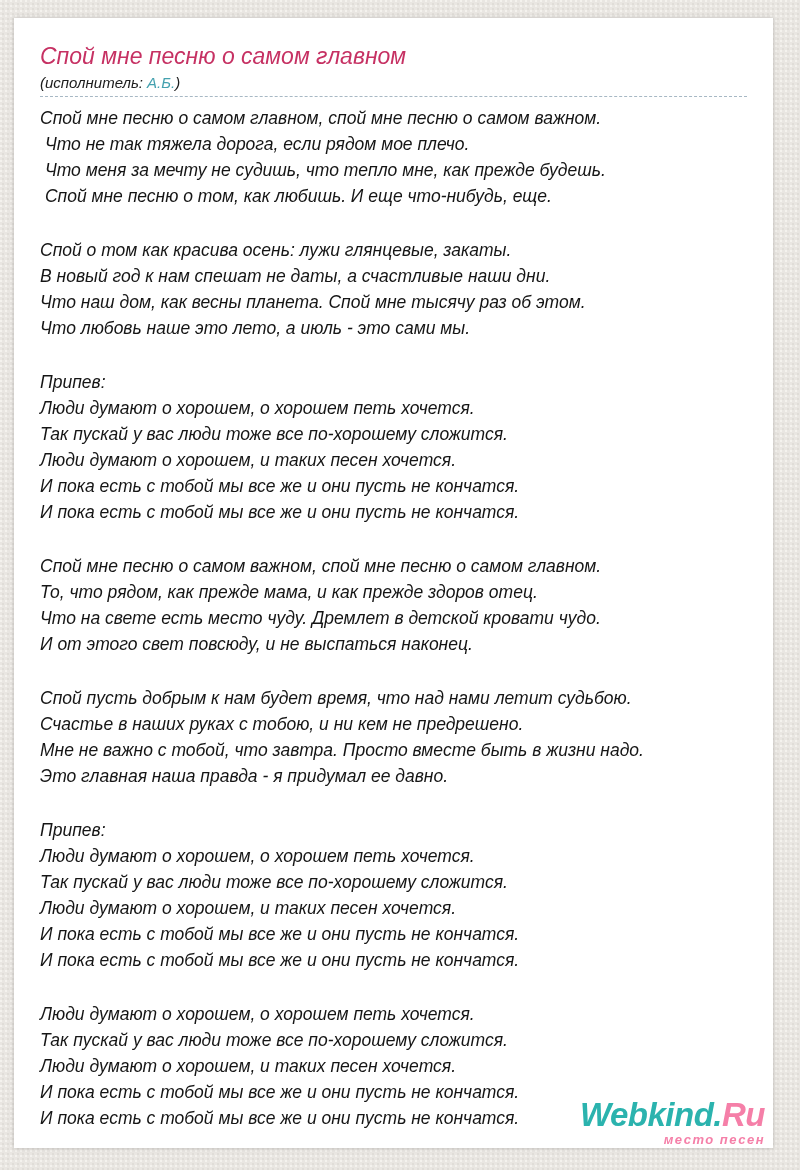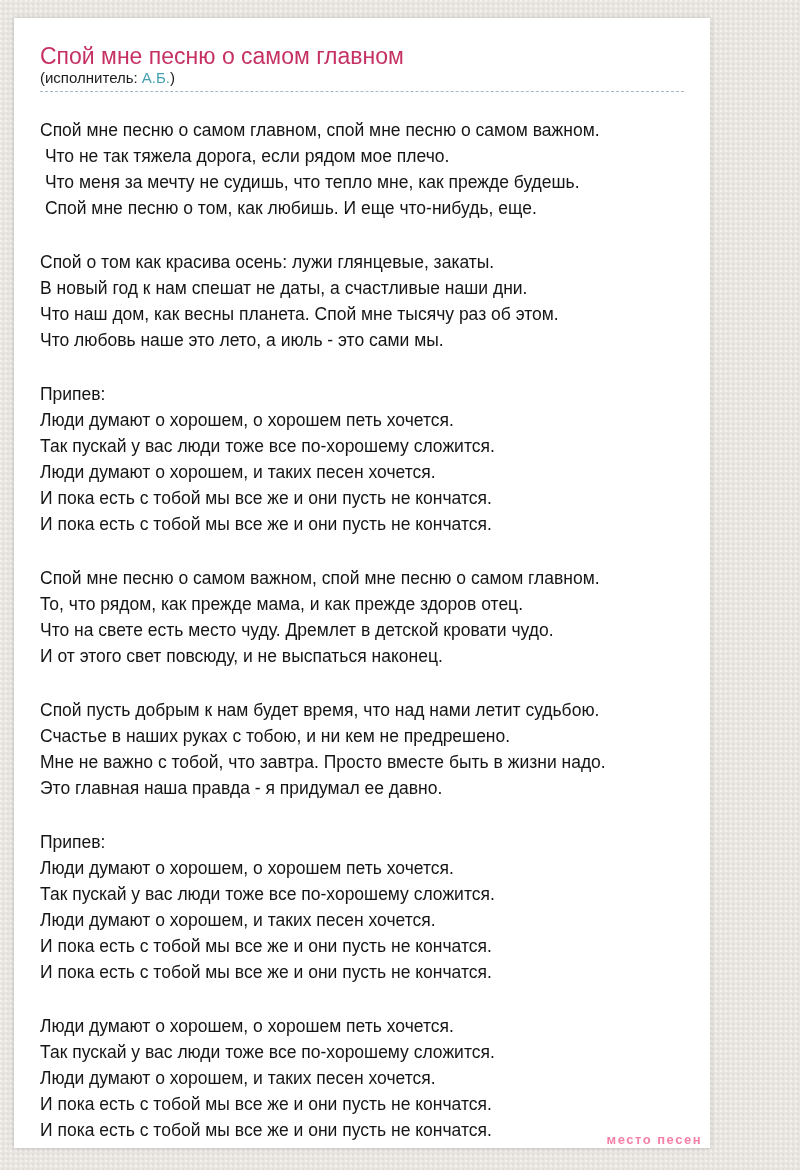--- a/index.html
+++ b/index.html
@@ -11,51 +11,53 @@
     background-color: #e9e6e2;
     background-image:
       radial-gradient(circle at 1px 1px, #f4f2ee 1px, transparent 1.4px),
       radial-gradient(circle at 3px 4px, #e0ddd8 0.8px, transparent 1.1px);
     background-size: 5px 5px;
     overflow: hidden;
   }
   .card {
     position: relative;
     margin: 18px 20px 0 14px;
-    width: 696px;
+    width: 759px;
     height: 1130px;
     background: #ffffff;
     box-shadow: 0 0 5px rgba(0,0,0,0.18);
     padding: 26px 26px 0 26px;
+    font-style: italic;
   }
   .song-title {
     margin: 0;
     font-size: 23px;
     font-weight: normal;
     color: #c63163;
     line-height: 1.1;
   }
   .artist-line {
+    margin-top: 5px;
     font-size: 15px;
     color: #1c1c1c;
     line-height: 1.25;
   }
   .artist-link {
     color: #44a1af;
     text-decoration: none;
     margin-left: 4px;
     cursor: pointer;
   }
   .separator {
     margin-top: 3px;
     border-bottom: 1px dashed #a7b8c4;
     height: 1px;
   }
   .lyrics {
-    margin-top: 25px;
+    margin-top: 8px;
     font-size: 17.5px;
     line-height: 26px;
     color: #151515;
     white-space: pre-wrap;
   }
   .stanza { margin: 0 0 28px 0; }
   .stanza:last-child { margin-bottom: 0; }
   .logo {
     position: absolute;
     right: 8px;
@@ -90,16 +92,19 @@
 
   <div class="artist-line">
     <span>(исполнитель:</span><a class="artist-link">А.Б.</a><span>)</span>
   </div>
 
   <div class="separator"></div>
 
   <div class="lyrics" id="lyrics"><div class="stanza"><div class="line">Спой мне песню о самом главном, спой мне песню о самом важном.</div><div class="line"> Что не так тяжела дорога, если рядом мое плечо.</div><div class="line"> Что меня за мечту не судишь, что тепло мне, как прежде будешь.</div><div class="line"> Спой мне песню о том, как любишь. И еще что-нибудь, еще.</div></div><div class="stanza"><div class="line">Спой о том как красива осень: лужи глянцевые, закаты.</div><div class="line">В новый год к нам спешат не даты, а счастливые наши дни.</div><div class="line">Что наш дом, как весны планета. Спой мне тысячу раз об этом.</div><div class="line">Что любовь наше это лето, а июль - это сами мы.</div></div><div class="stanza"><div class="line">Припев:</div><div class="line">Люди думают о хорошем, о хорошем петь хочется.</div><div class="line">Так пускай у вас люди тоже все по-хорошему сложится.</div><div class="line">Люди думают о хорошем, и таких песен хочется.</div><div class="line">И пока есть с тобой мы все же и они пусть не кончатся.</div><div class="line">И пока есть с тобой мы все же и они пусть не кончатся.</div></div><div class="stanza"><div class="line">Спой мне песню о самом важном, спой мне песню о самом главном.</div><div class="line">То, что рядом, как прежде мама, и как прежде здоров отец.</div><div class="line">Что на свете есть место чуду. Дремлет в детской кровати чудо.</div><div class="line">И от этого свет повсюду, и не выспаться наконец.</div></div><div class="stanza"><div class="line">Спой пусть добрым к нам будет время, что над нами летит судьбою.</div><div class="line">Счастье в наших руках с тобою, и ни кем не предрешено.</div><div class="line">Мне не важно с тобой, что завтра. Просто вместе быть в жизни надо.</div><div class="line">Это главная наша правда - я придумал ее давно.</div></div><div class="stanza"><div class="line">Припев:</div><div class="line">Люди думают о хорошем, о хорошем петь хочется.</div><div class="line">Так пускай у вас люди тоже все по-хорошему сложится.</div><div class="line">Люди думают о хорошем, и таких песен хочется.</div><div class="line">И пока есть с тобой мы все же и они пусть не кончатся.</div><div class="line">И пока есть с тобой мы все же и они пусть не кончатся.</div></div><div class="stanza"><div class="line">Люди думают о хорошем, о хорошем петь хочется.</div><div class="line">Так пускай у вас люди тоже все по-хорошему сложится.</div><div class="line">Люди думают о хорошем, и таких песен хочется.</div><div class="line">И пока есть с тобой мы все же и они пусть не кончатся.</div><div class="line">И пока есть с тобой мы все же и они пусть не кончатся.</div></div></div>
 
   <a class="logo">
+    <div class="logo-row">
+      <span class="logo-brand">Webkind</span><span class="logo-dot">.</span><span class="logo-tld">Ru</span>
+    </div>
     <div class="logo-tagline">место песен</div>
   </a>
 
 </div>
 
 </body></html>

